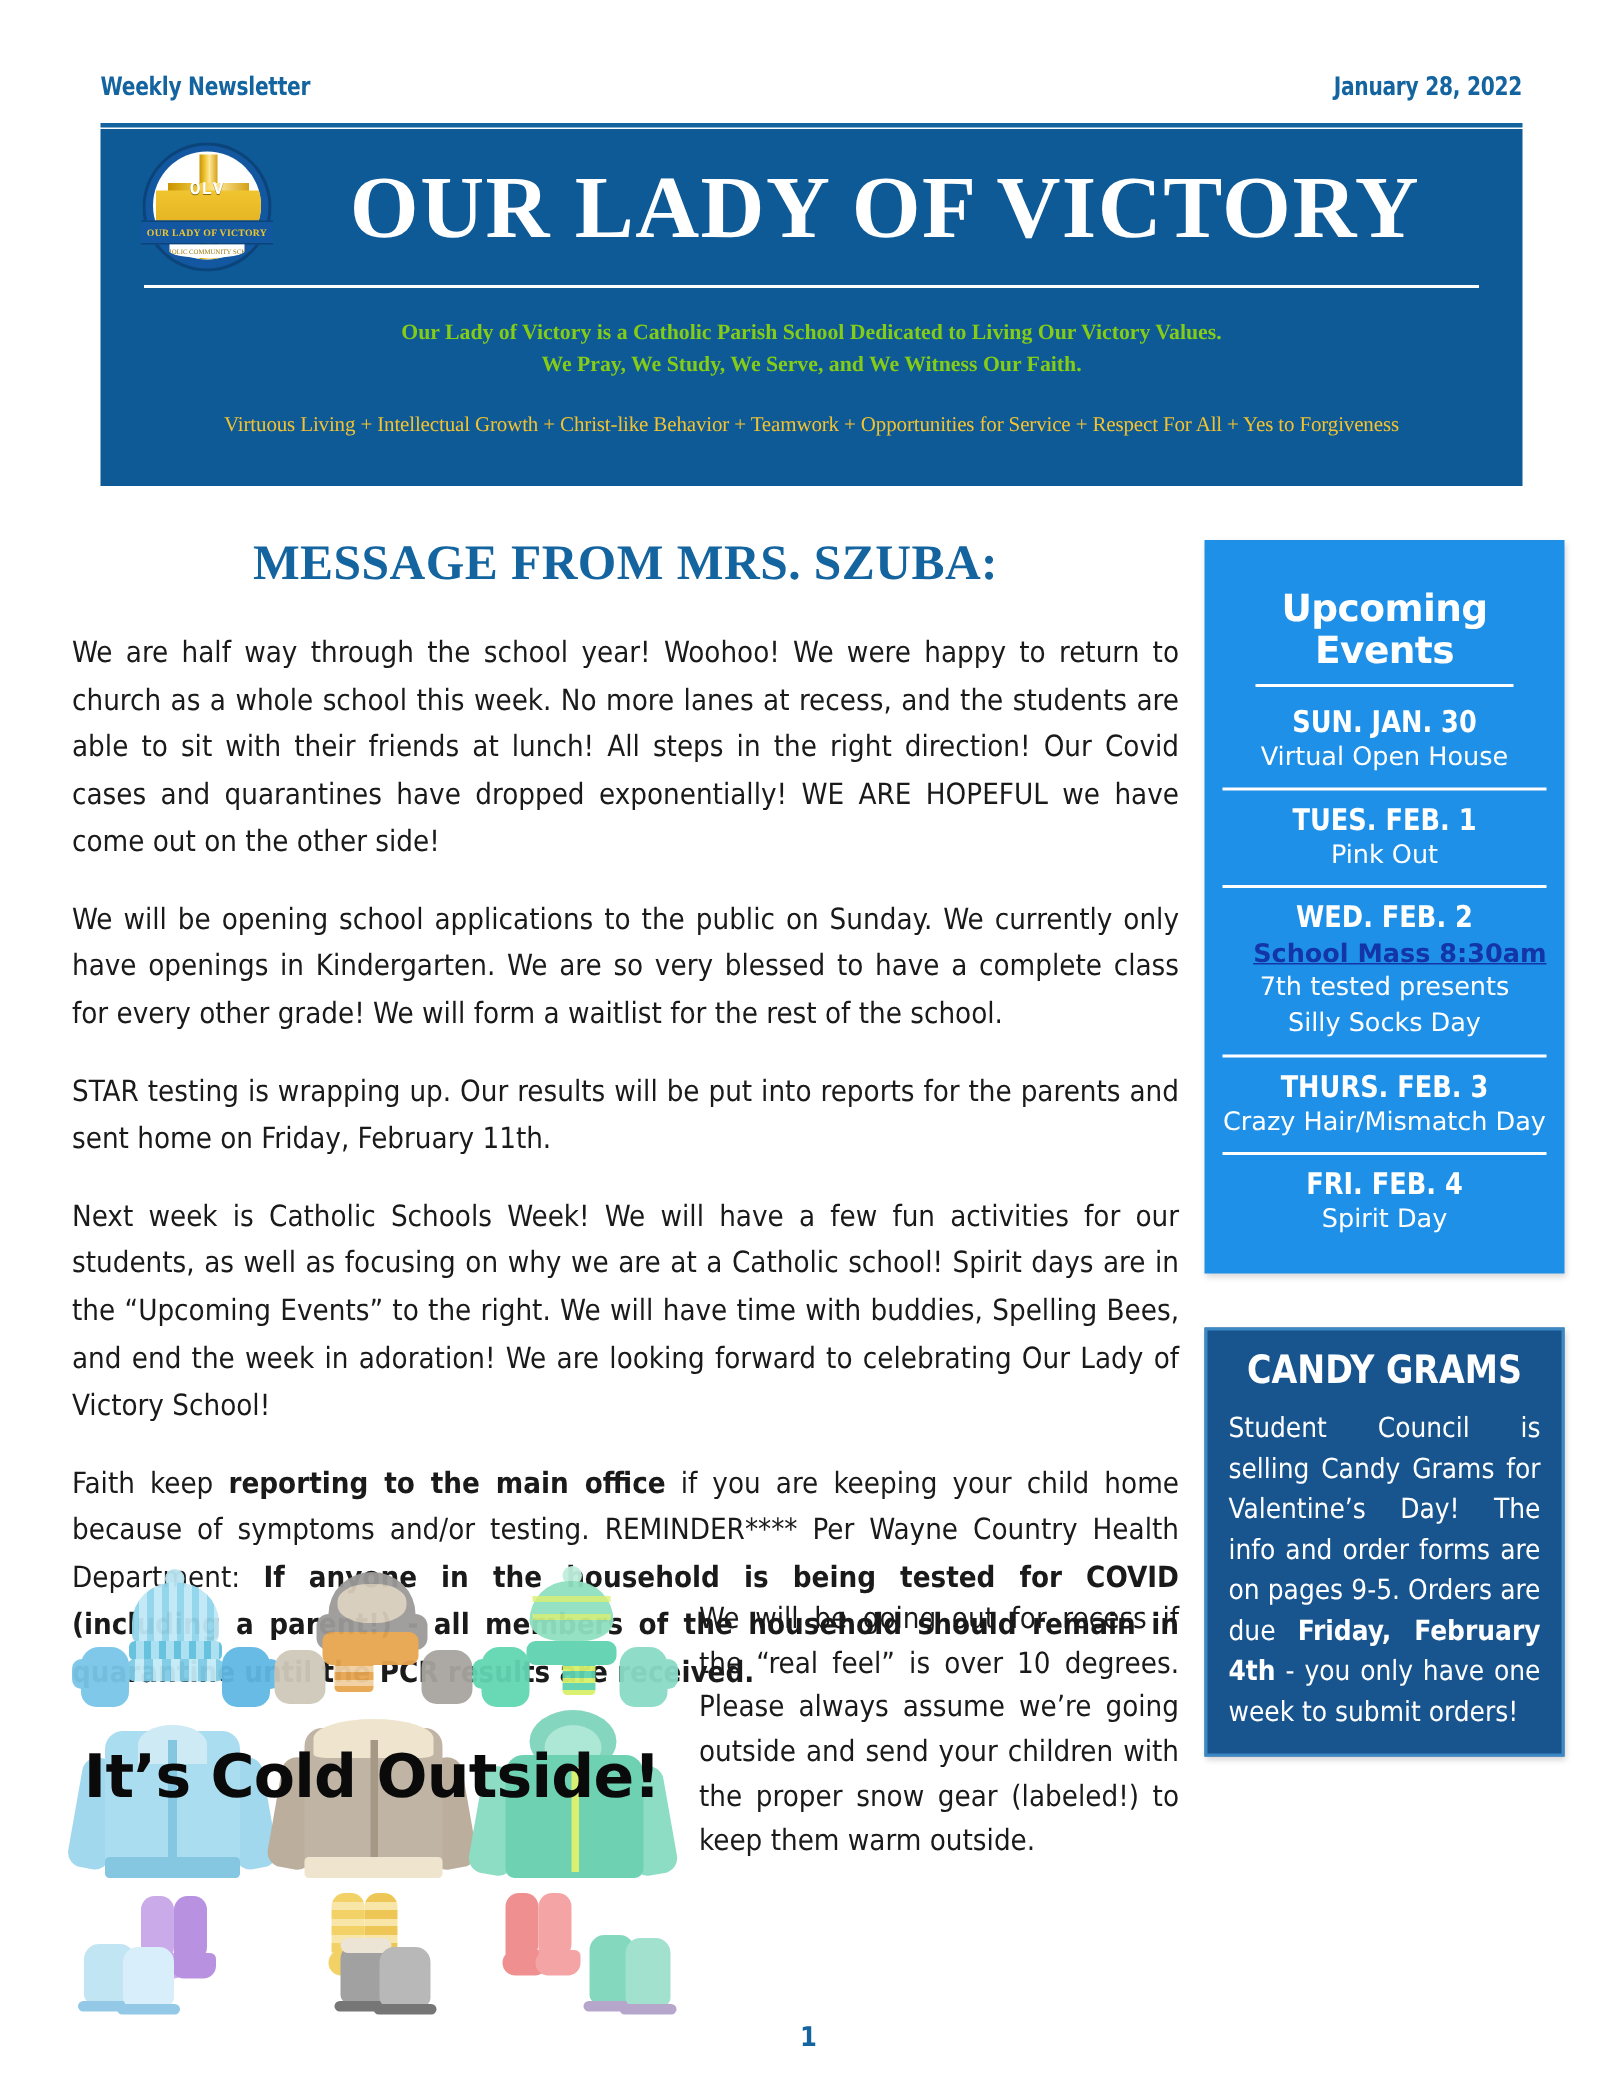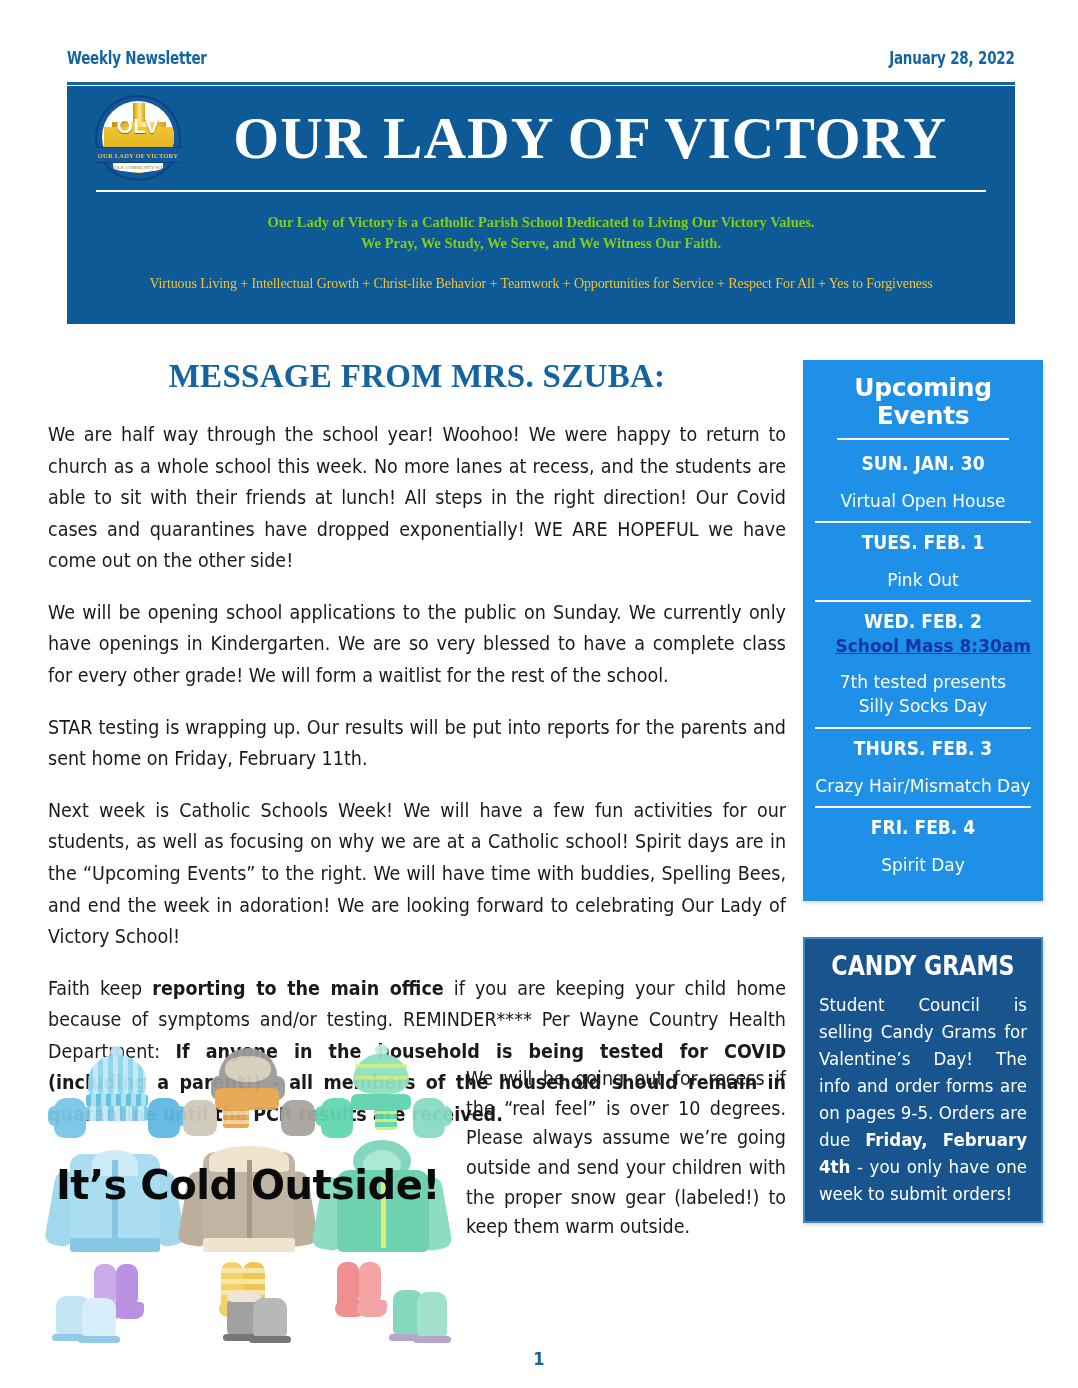--- a/index.html
+++ b/index.html
@@ -72,22 +72,22 @@
     background: linear-gradient(90deg,#c99400 0%, #f3cc42 40%, #ffe89a 60%, #d4a016 100%);
   }
   .logo-badge .gold-band {
     position: absolute; left: 2px; top: 26px; width: 70px; height: 26px;
     background: linear-gradient(180deg,#f0c52f 0%, #e2b020 100%);
   }
   .logo-badge .olv-text {
     position: absolute; left: 0; top: 12px; width: 72px; height: 26px;
     display: flex; align-items: center; justify-content: center;
     color: #ffffff;
-    font-family: Liberation Sans, sans-serif;
-    font-weight: bold; font-size: 21px;
+    font-family: Liberation Mono, monospace;
+    font-weight: bold; font-size: 12px;
     letter-spacing: 0.5px;
     text-shadow: 0 1px 0 #8a6a00;
   }
   .logo-badge .ribbon {
     position: absolute; left: -1px; top: 52px; width: 88px; height: 16px;
     background: #1257A0;
     border-top: 1px solid #0b4478; border-bottom: 1px solid #0b4478;
     display: flex; align-items: center; justify-content: center;
   }
   .logo-badge .ribbon span {
@@ -220,21 +220,21 @@
     line-height: 1.52;
     text-align: justify;
   }
 
   
   .rail { position: absolute; left: 803px; top: 36px; width: 240px; }
 
   .events-card {
     background: #1E90E8;
     width: 240px;
-    padding: 14px 12px 16px 12px;
+    padding: 32px 12px 16px 12px;
     box-shadow: 1px 2px 4px rgba(0,0,0,0.16);
   }
   .events-title {
     text-align: center;
     color: #ffffff;
     font-family: "DejaVu Sans", sans-serif;
     font-weight: bold;
     font-size: 25px;
     letter-spacing: -0.4px;
     line-height: 1.1;
@@ -250,21 +250,21 @@
     font-size: 20px;
     letter-spacing: 0px;
     transform: scaleX(0.95);
   }
   .event-desc {
     text-align: center;
     color: #ffffff;
     font-family: "DejaVu Sans", sans-serif;
     font-size: 17px;
     line-height: 1.42;
-    margin-top: 14px;
+    margin-top: 0;
   }
   .event-link {
     display: block;
     text-align: right;
     color: #1335A8;
     font-family: "DejaVu Sans", sans-serif;
     font-weight: bold;
     font-size: 17px;
     text-decoration: underline;
     margin-top: 3px;

